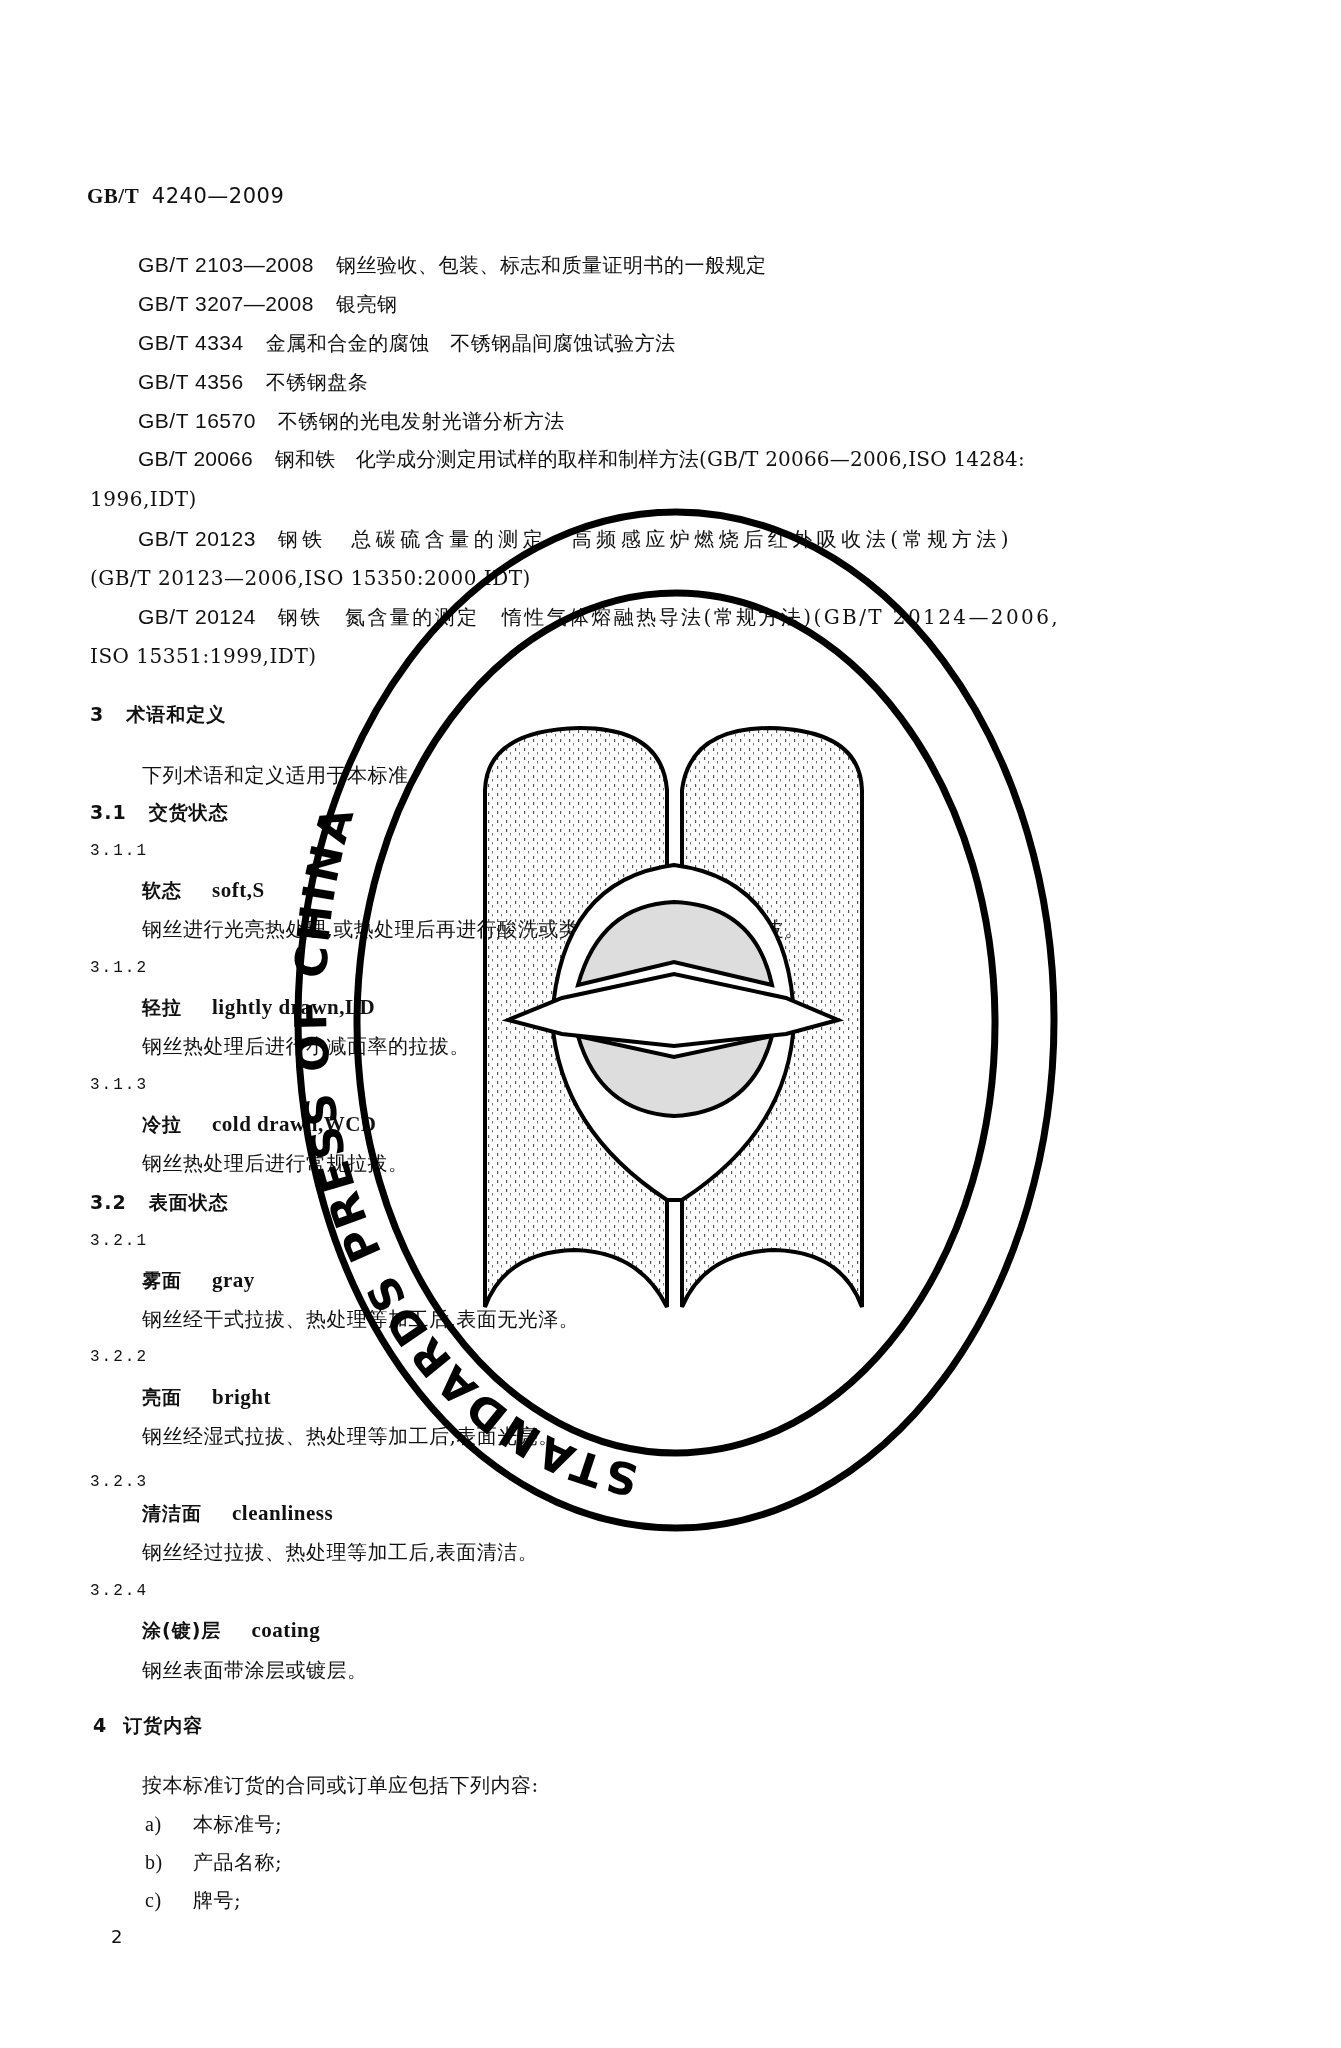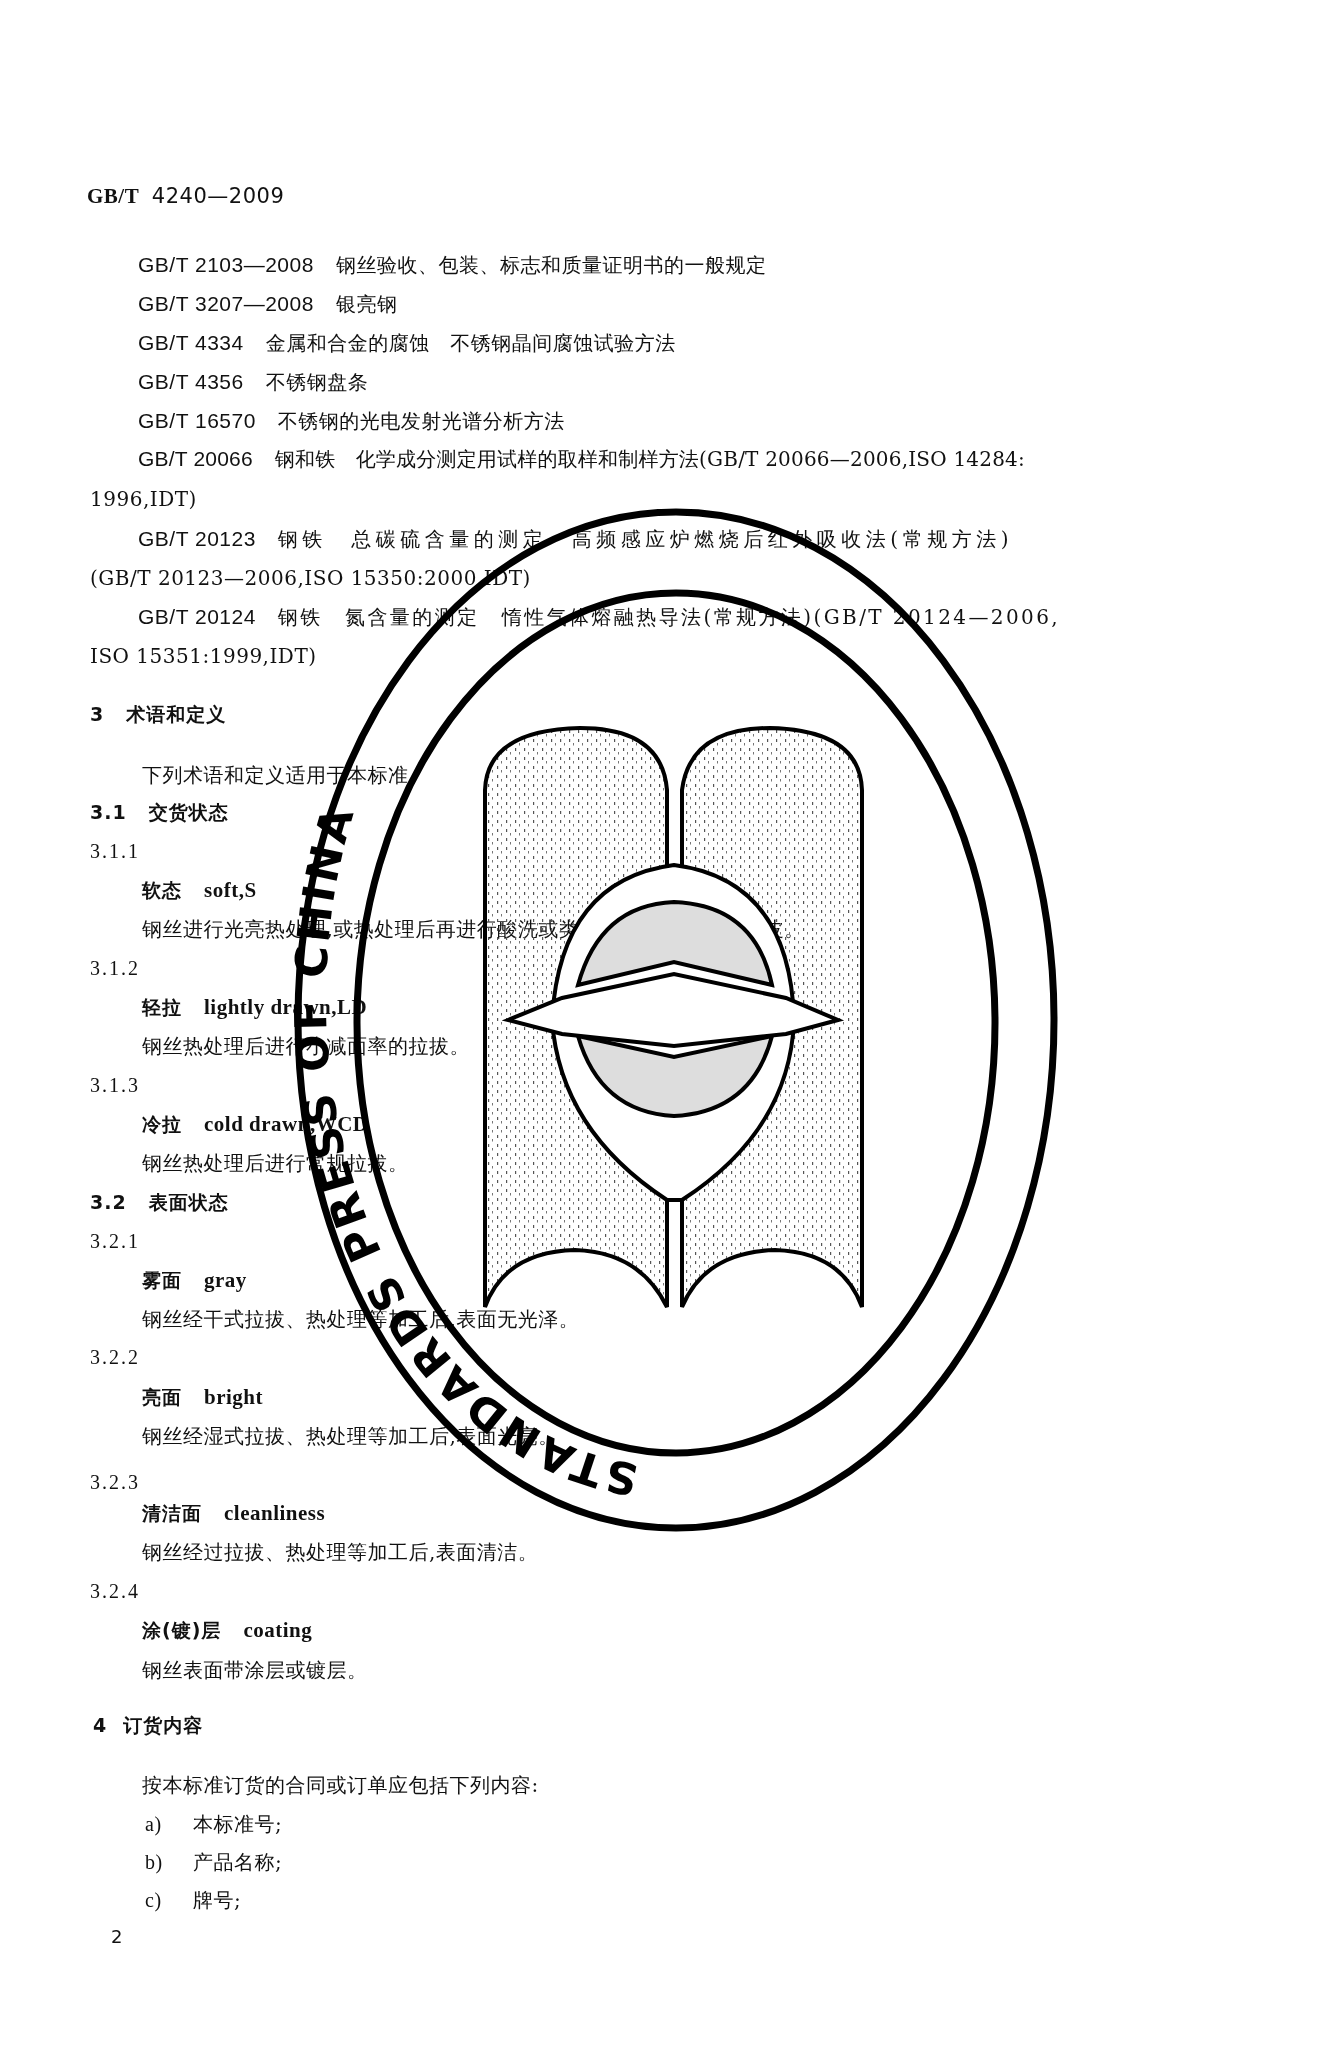--- a/index.html
+++ b/index.html
@@ -3,23 +3,23 @@
 <meta charset="utf-8">
 <style>
   html, body { margin: 0; padding: 0; background: #ffffff; }
   body { width: 1341px; height: 2048px; position: relative; overflow: hidden; color: #111; }
   .page { position: absolute; left: 0; top: 0; width: 1191px; height: 2048px; }
   .line { position: absolute; white-space: nowrap; font-family: "DejaVu Serif", serif; font-size: 20px; line-height: 26px; letter-spacing: 0.5px; }
   .hdr { font-family: "Liberation Sans", sans-serif; font-size: 21px; }
   .hdr .code { font-family: "Liberation Serif", serif; font-weight: bold; }
   .hdr .num { font-family: "DejaVu Sans", sans-serif; }
   .h { font-family: "DejaVu Sans", sans-serif; font-weight: bold; font-size: 19px; letter-spacing: 1px; }
-  .num-only { font-family: Liberation Serif, serif; font-size: 20px; letter-spacing: 2px; }
+  .num-only { font-family: Liberation Mono, monospace; font-size: 16px; letter-spacing: 2px; }
   .term-cn { font-family: "DejaVu Sans", sans-serif; font-weight: bold; font-size: 19px; letter-spacing: 1px; }
-  .term-en { font-family: "Liberation Serif", serif; font-weight: bold; font-size: 21px; margin-left: 22px; }
+  .term-en { font-family: "Liberation Serif", serif; font-weight: bold; font-size: 21px; margin-left: 30px; }
   .gap { display: inline-block; width: 22px; }
   .ref-code { font-family: Liberation Sans, sans-serif; font-size: 21px; }
   .wide { letter-spacing: 5px; }
   .list-label { display: inline-block; width: 48px; font-family: "Liberation Serif", serif; }
   .pg { font-family: "DejaVu Sans", sans-serif; font-size: 18px; }
   svg.stamp { position: absolute; left: 0; top: 0; pointer-events: none; }
   .stamp-text { font-family: "DejaVu Sans", sans-serif; font-weight: bold; font-size: 44px; fill: #000; letter-spacing: 3px; }
 </style>
 </head>
 <body>

